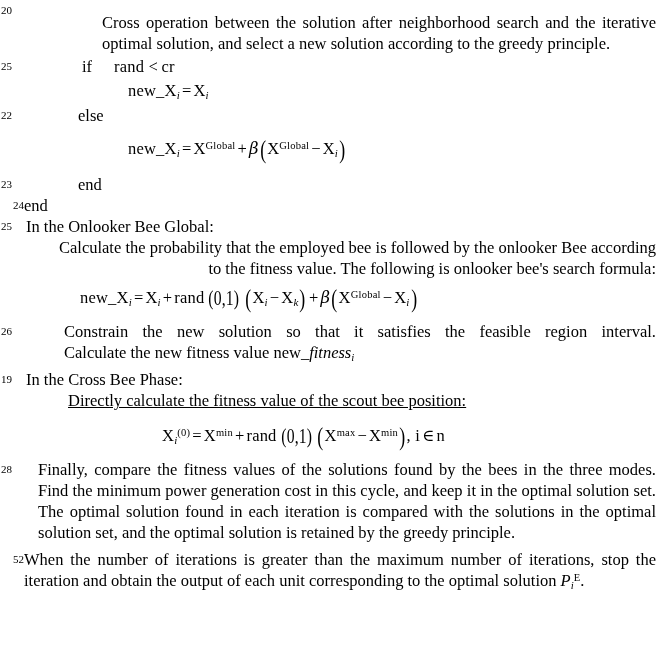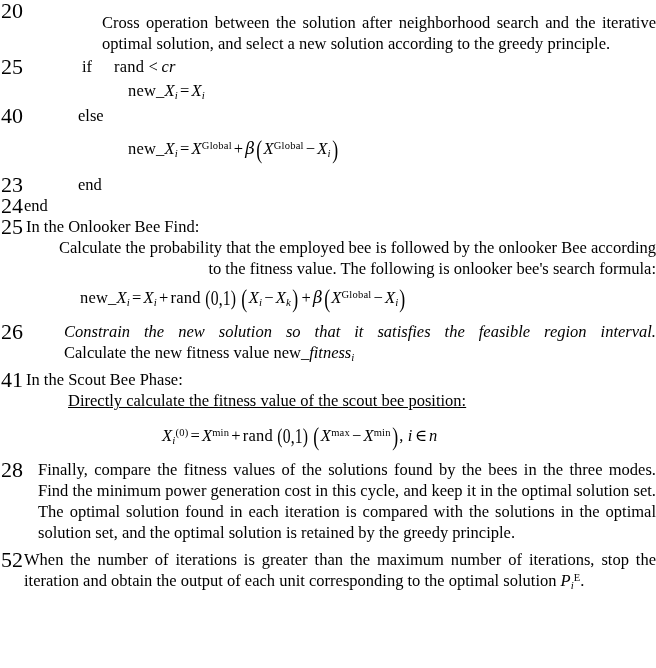--- a/index.html
+++ b/index.html
@@ -24,55 +24,55 @@
   
   .line {
     display: flex;
     align-items: flex-start;
     width: 656px;
   }
   .num {
     flex: 0 0 auto;
     width: 26px;
     text-align: left;
-    font-size: 22px;
+    font-size: 11px;
     line-height: 21px;
     padding-left: 1px;
     box-sizing: border-box;
   }
-  .num.narrow { width: 24px; }
+  .num.narrow { width: 24px; text-align: right; }
   .body-col {
     flex: 1 1 auto;
     font-size: 16.5px;
     line-height: 21px;
     min-width: 0;
   }
   .just {
     text-align: justify;
     text-align-last: left;
   }
-  .just-all { text-align: justify; text-align-last: justify; font-style: italic; }
+  .just-all { text-align: justify; text-align-last: justify; }
   .ragged { text-align: right; }
 
   
   .gap-2 { height: 2px; }
   .gap-4 { height: 4px; }
   .gap-6 { height: 6px; }
   .gap-8 { height: 8px; }
   .gap-10 { height: 10px; }
   .gap-12 { height: 12px; }
 
   
   .math {
     font-family: "Liberation Serif", "DejaVu Serif", serif;
     font-size: 16.5px;
     white-space: nowrap;
     letter-spacing: 0.2px;
   }
-  .math .var { font-style: italic; }
+  .math .var { }
   .math .up { font-style: normal; }
   .math sub {
     font-style: italic;
     font-size: 0.66em;
     vertical-align: -0.28em;
     line-height: 0;
   }
   .math sup {
     font-style: normal;
     font-size: 0.64em;
@@ -133,21 +133,21 @@
 
   <div class="eq-row eq-center-1">
     <span class="math">
       <span class="up">new</span><span class="up">_</span><span class="var">X</span><sub>i</sub><span class="op up">=</span><span class="var">X</span><sub>i</sub>
     </span>
   </div>
 
   <div class="gap-4"></div>
 
   <div class="line">
-    <div class="num">40</div>
+    <div class="num">22</div>
     <div class="body-col">
       <span style="display:inline-block;width:52px;"></span><span class="kw">else</span>
     </div>
   </div>
 
   <div class="gap-10"></div>
 
   <div class="eq-row eq-center-2">
     <span class="math">
       <span class="up">new</span><span class="up">_</span><span class="var">X</span><sub>i</sub><span class="op up">=</span><span class="var">X</span><sup>Global</sup><span class="op up">+</span><span class="beta">β</span><span class="paren">(</span><span class="var">X</span><sup>Global</sup><span class="op up">−</span><span class="var">X</span><sub>i</sub><span class="paren">)</span>
@@ -166,21 +166,21 @@
   <div class="line">
     <div class="num narrow">24</div>
     <div class="body-col">
       <span class="kw">end</span>
     </div>
   </div>
 
   <div class="line">
     <div class="num">25</div>
     <div class="body-col">
-      <div>In the Onlooker Bee Find:</div>
+      <div>In the Onlooker Bee Global:</div>
       <div class="ragged" style="padding-left:30px;">Calculate the probability that the employed bee is followed by the onlooker Bee according to the fitness value. The following is onlooker bee's search formula:</div>
     </div>
   </div>
 
   <div class="gap-6"></div>
 
   <div class="eq-row eq-center-3">
     <span class="math">
       <span class="up">new</span><span class="up">_</span><span class="var">X</span><sub>i</sub><span class="op up">=</span><span class="var">X</span><sub>i</sub><span class="op up">+</span><span class="up">rand</span><span class="paren-sm">(0,1)</span><span class="paren">(</span><span class="var">X</span><sub>i</sub><span class="op up">−</span><span class="var">X</span><sub>k</sub><span class="paren">)</span><span class="op up">+</span><span class="beta">β</span><span class="paren">(</span><span class="var">X</span><sup>Global</sup><span class="op up">−</span><span class="var">X</span><sub>i</sub><span class="paren">)</span>
     </span>
@@ -192,23 +192,23 @@
     <div class="num">26</div>
     <div class="body-col">
       <div class="just-all" style="padding-left:38px;">Constrain the new solution so that it satisfies the feasible region interval.</div>
       <div style="padding-left:38px;"><span>Calculate the new fitness value new</span><span class="ital-sub"><span class="it">_fitness</span><sub>i</sub></span></div>
     </div>
   </div>
 
   <div class="gap-6"></div>
 
   <div class="line">
-    <div class="num">41</div>
-    <div class="body-col">
-      <div>In the Scout Bee Phase:</div>
+    <div class="num">19</div>
+    <div class="body-col">
+      <div>In the Cross Bee Phase:</div>
       <div style="padding-left:42px;text-decoration:underline;">Directly calculate the fitness value of the scout bee position:</div>
     </div>
   </div>
 
   <div class="gap-12"></div>
 
   <div class="eq-row eq-center-4">
     <span class="math">
       <span class="var">X</span><sub>i</sub><sup>(0)</sup><span class="op up">=</span><span class="var">X</span><sup>min</sup><span class="op up">+</span><span class="up">rand</span><span class="paren-sm">(0,1)</span><span class="paren">(</span><span class="var">X</span><sup>max</sup><span class="op up">−</span><span class="var">X</span><sup>min</sup><span class="paren">)</span><span class="up">,</span>&nbsp;<span class="var">i</span><span class="op up">∈</span><span class="var">n</span>
     </span>

